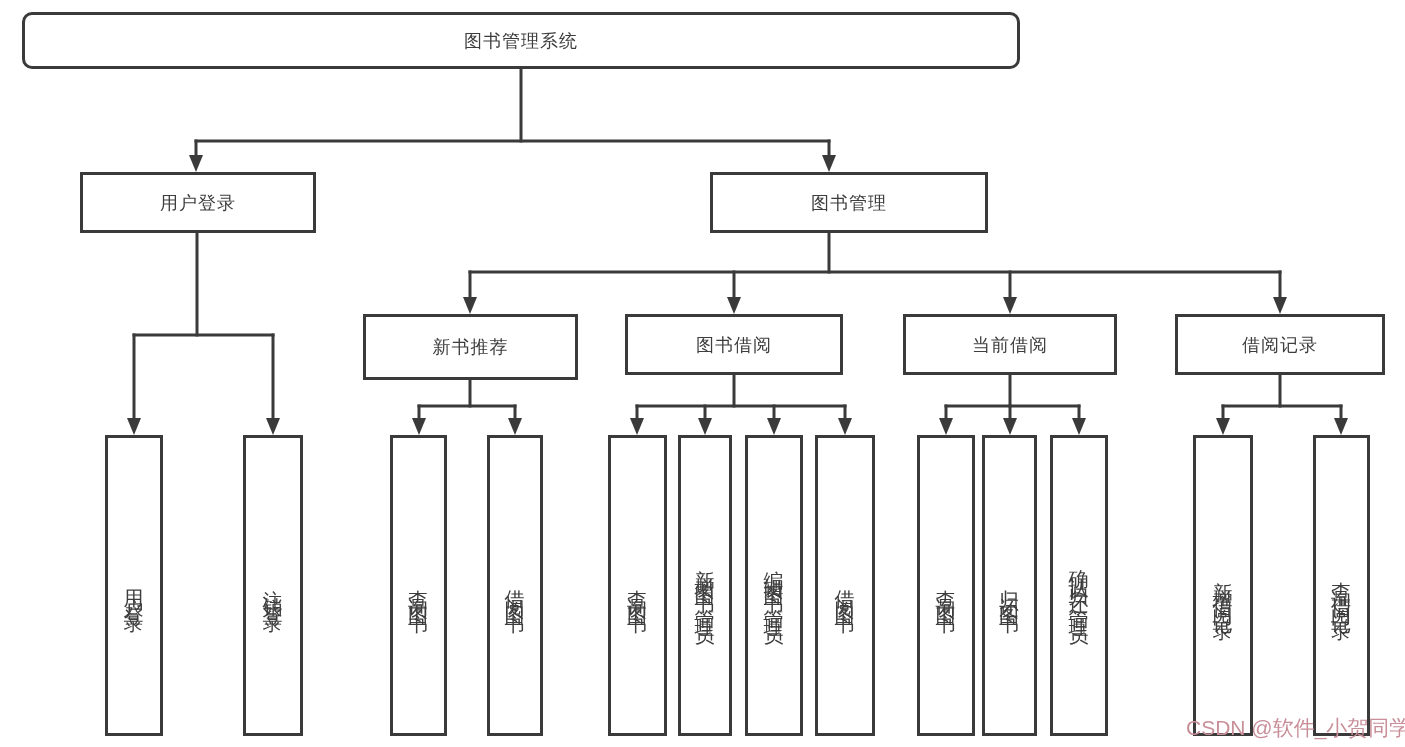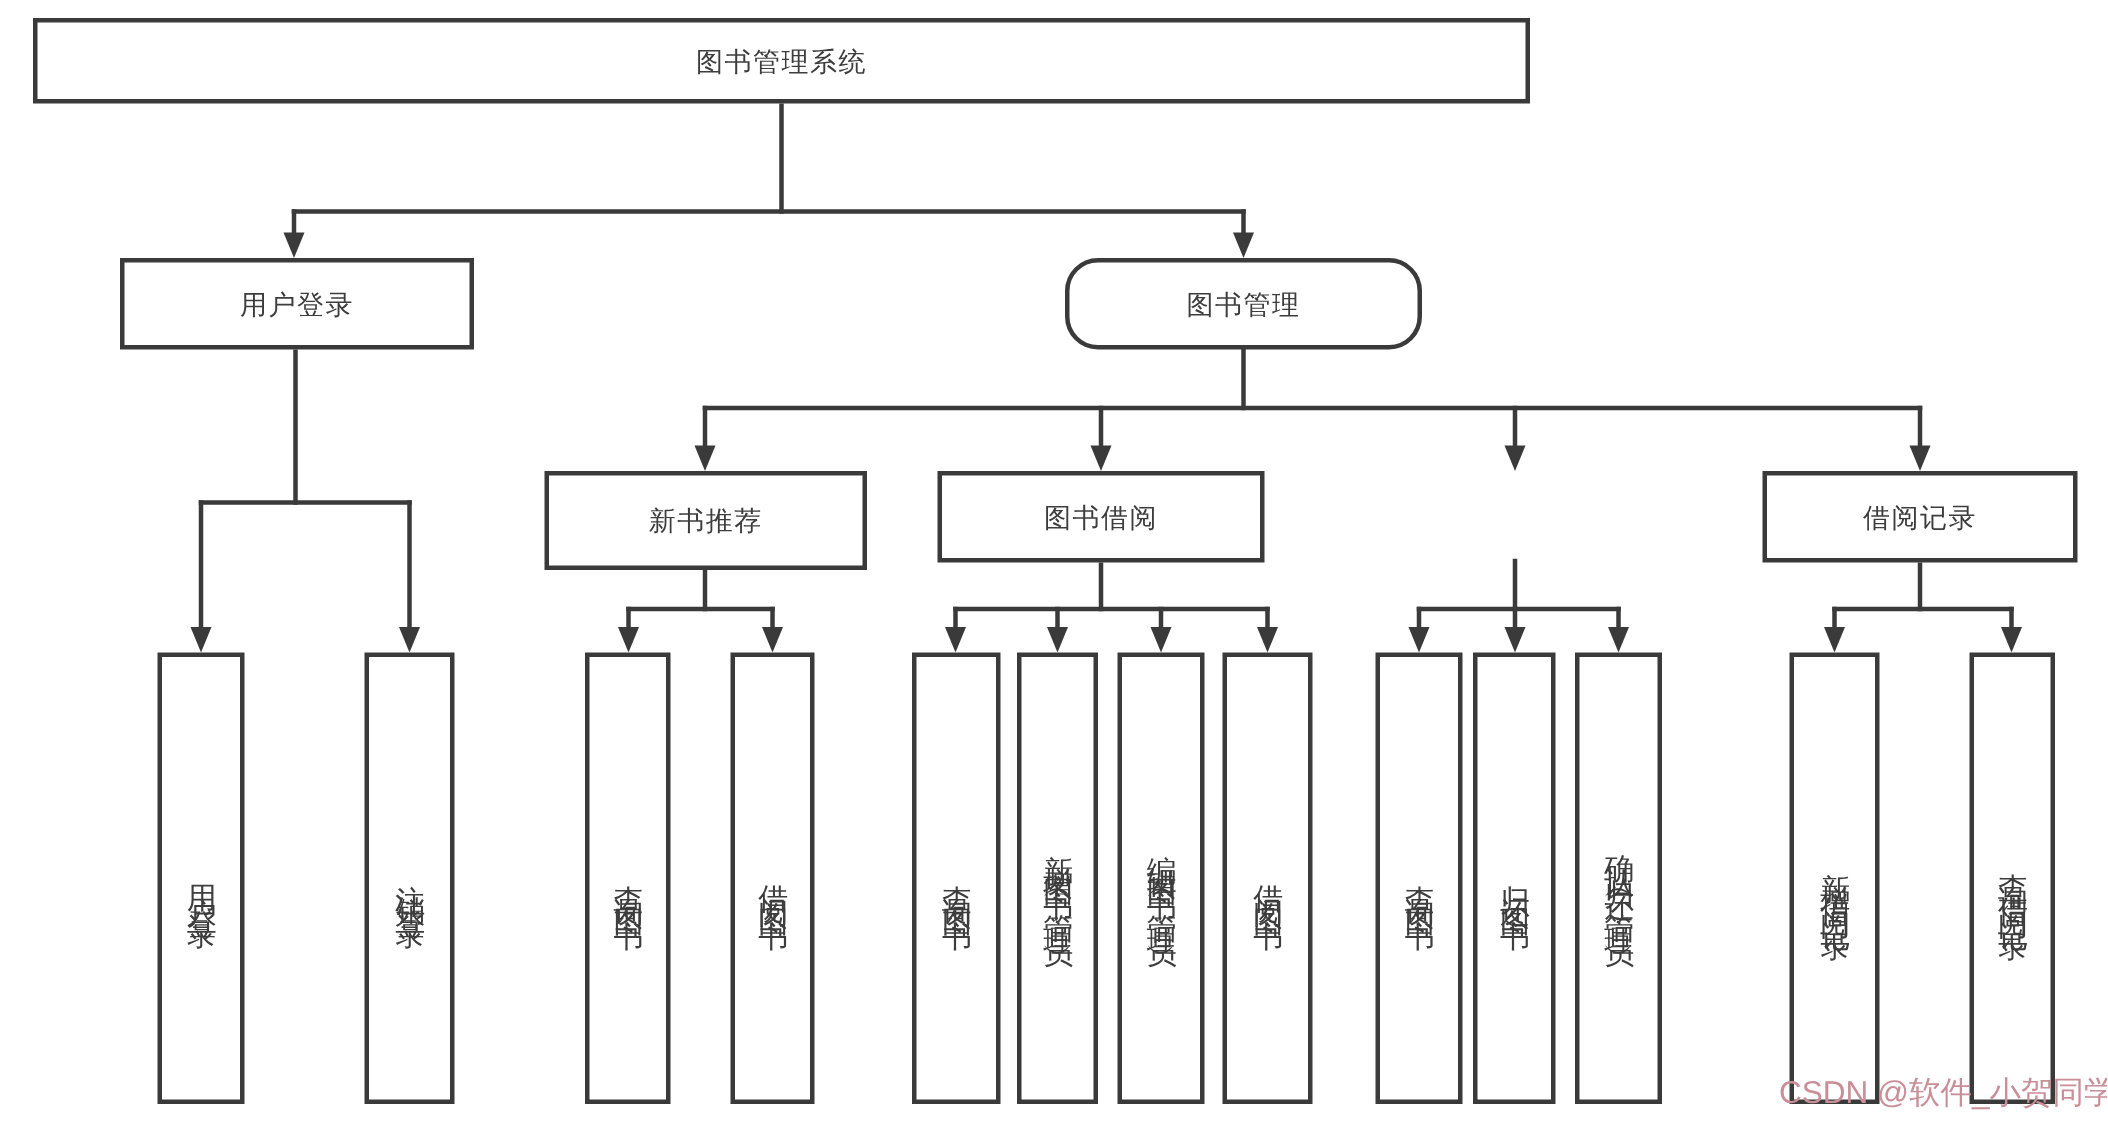--- a/index.html
+++ b/index.html
@@ -37,23 +37,23 @@
     font-size:20px;
     letter-spacing:0;
   }
   .vnode .vtext{
     writing-mode:vertical-rl;
     letter-spacing:8px;
     padding-top:8px; 
     line-height:1;
   }
   
-  .b-root {left:22px;  top:12px;  width:998px; height:57px;}
+  .b-root {left:22px;  top:12px;  width:998px; height:57px;border-radius:10px;}
   .b-l2-0 {left:80px;  top:172px; width:236px; height:61px;}
-  .b-l2-1 {left:710px; top:172px; width:238px; height:61px;border-radius:22px;}
+  .b-l2-1 {left:710px; top:172px; width:278px; height:61px;}
   .b-l3-0 {left:363px; top:314px; width:215px; height:66px;}
   .b-l3-1 {left:625px; top:314px; width:218px; height:61px;}
   .b-l3-2 {left:903px; top:314px; width:214px; height:61px;}
   .b-l3-3 {left:1175px;top:314px; width:210px; height:61px;}
   .leaf   {top:435px;  height:301px;}
   .b-g1c0 {left:105px; width:58px;}
   .b-g1c1 {left:243px; width:60px;}
   .b-g2c0 {left:390px; width:57px;}
   .b-g2c1 {left:487px; width:56px;}
   .b-g3c0 {left:608px; width:59px;}
@@ -140,20 +140,21 @@
       <polygon points="1334,418 1348,418 1341,435"></polygon>
   </svg>
 
   <div class="node b-root">图书管理系统</div>
 
   <div class="node b-l2-0">用户登录</div>
   <div class="node b-l2-1">图书管理</div>
 
   <div class="node b-l3-0">新书推荐</div>
   <div class="node b-l3-1">图书借阅</div>
+  <div class="node b-l3-2">当前借阅</div>
   <div class="node b-l3-3">借阅记录</div>
 
   <div class="node vnode leaf b-g1c0">
     <span class="vtext">用户登录</span>
   </div>
   <div class="node vnode leaf b-g1c1">
     <span class="vtext">注销登录</span>
   </div>
 
   <div class="node vnode leaf b-g2c0">

